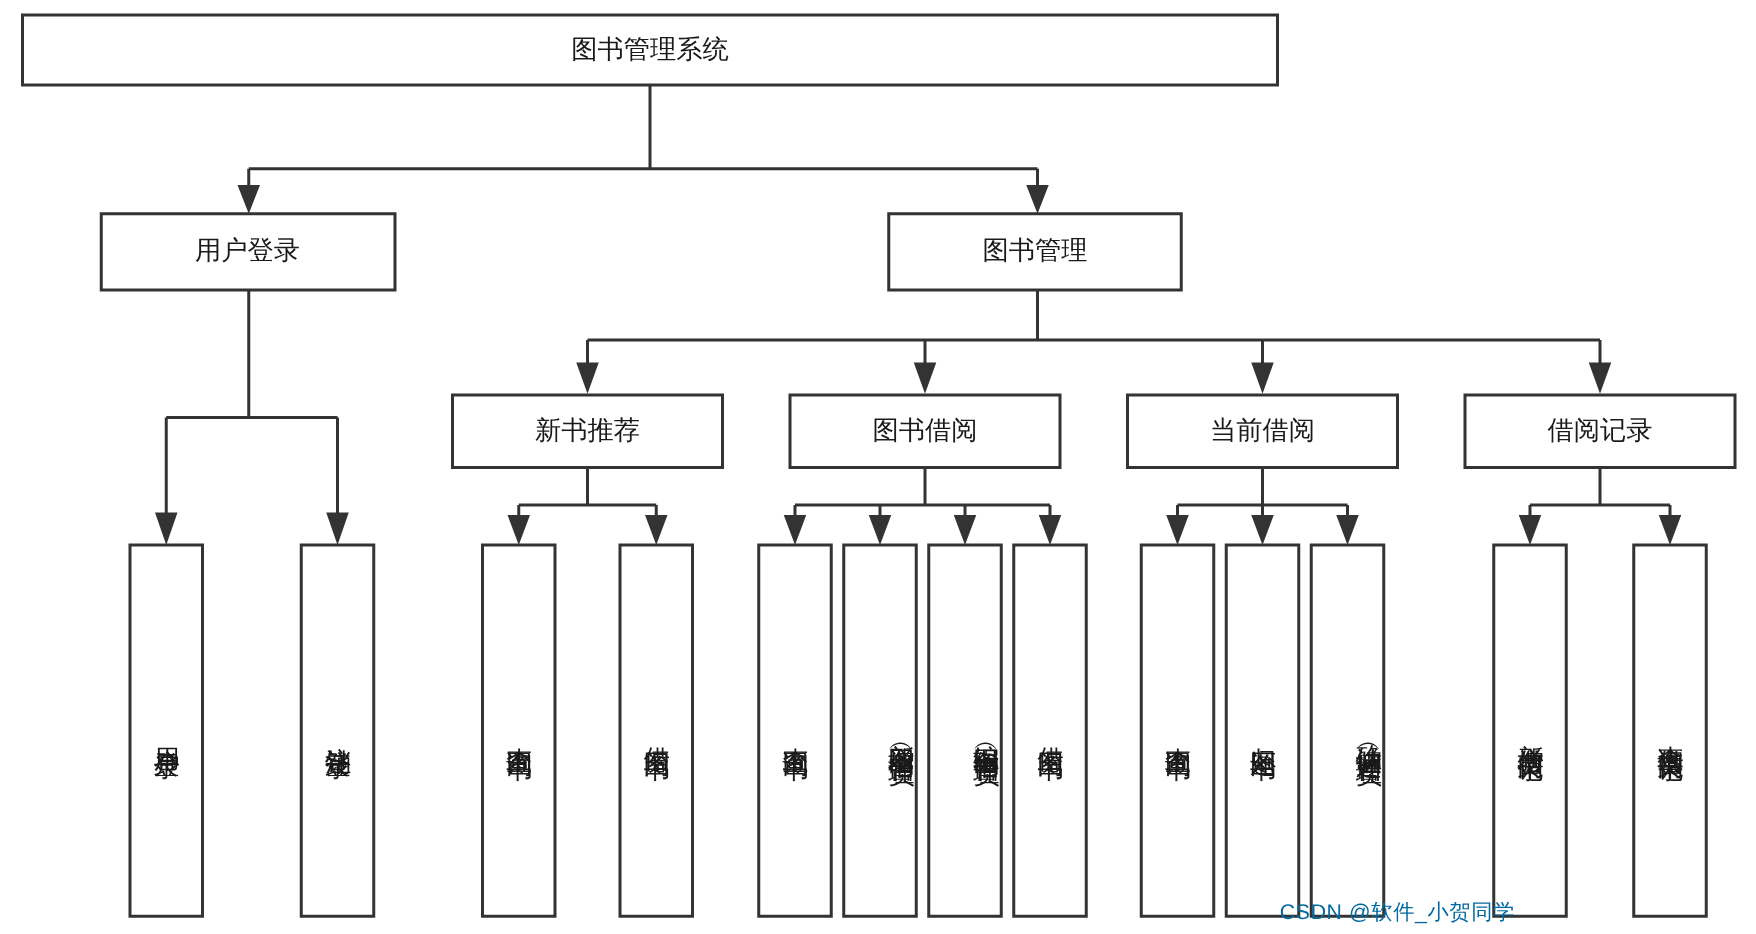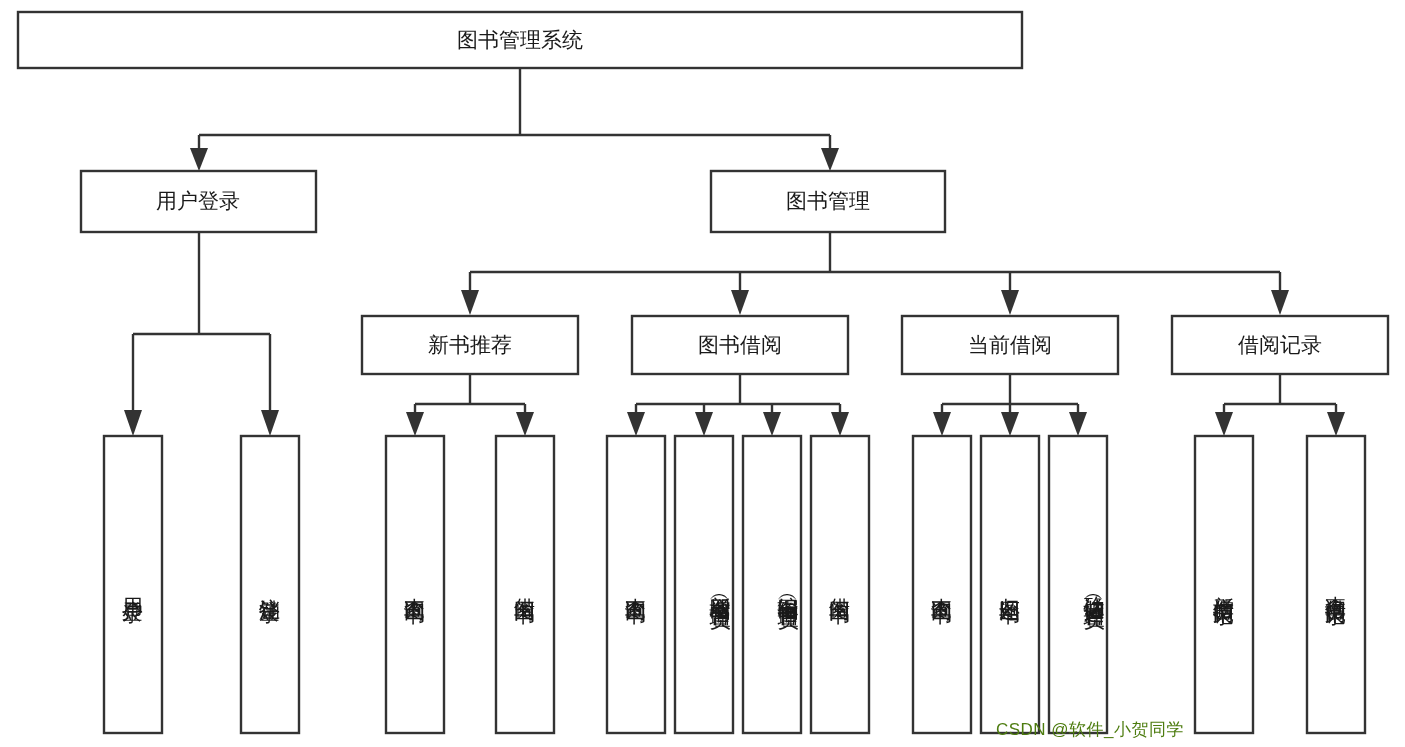--- a/index.html
+++ b/index.html
@@ -11,20 +11,21 @@
     width: 1405px;
     height: 747px;
     font-family: "Liberation Sans", "DejaVu Sans", sans-serif;
     overflow: hidden;
     position: relative;
   }
   #diagram-root {
     position: relative;
     width: 1192px;
     height: 747px;
+    padding-left: 28px;
   }
   svg.diagram-canvas {
     position: absolute;
     top: 0;
     left: 0;
     width: 1405px;
     height: 747px;
   }
   .node-box {
     fill: #ffffff;
@@ -60,21 +61,21 @@
     text-align: center;
     white-space: nowrap;
     pointer-events: none;
   }
   .watermark {
     position: absolute;
     right: 8px;
     bottom: 6px;
     font-family: "Liberation Sans", "DejaVu Sans", sans-serif;
     font-size: 17px;
-    color: #4d7c0f;
+    color: #0369a1;
     letter-spacing: 0.5px;
     white-space: nowrap;
   }
 </style>
 </head>
 <body>
 
 <div id="diagram-root">
 
   <svg class="diagram-canvas" viewBox="0 0 1405 747">

